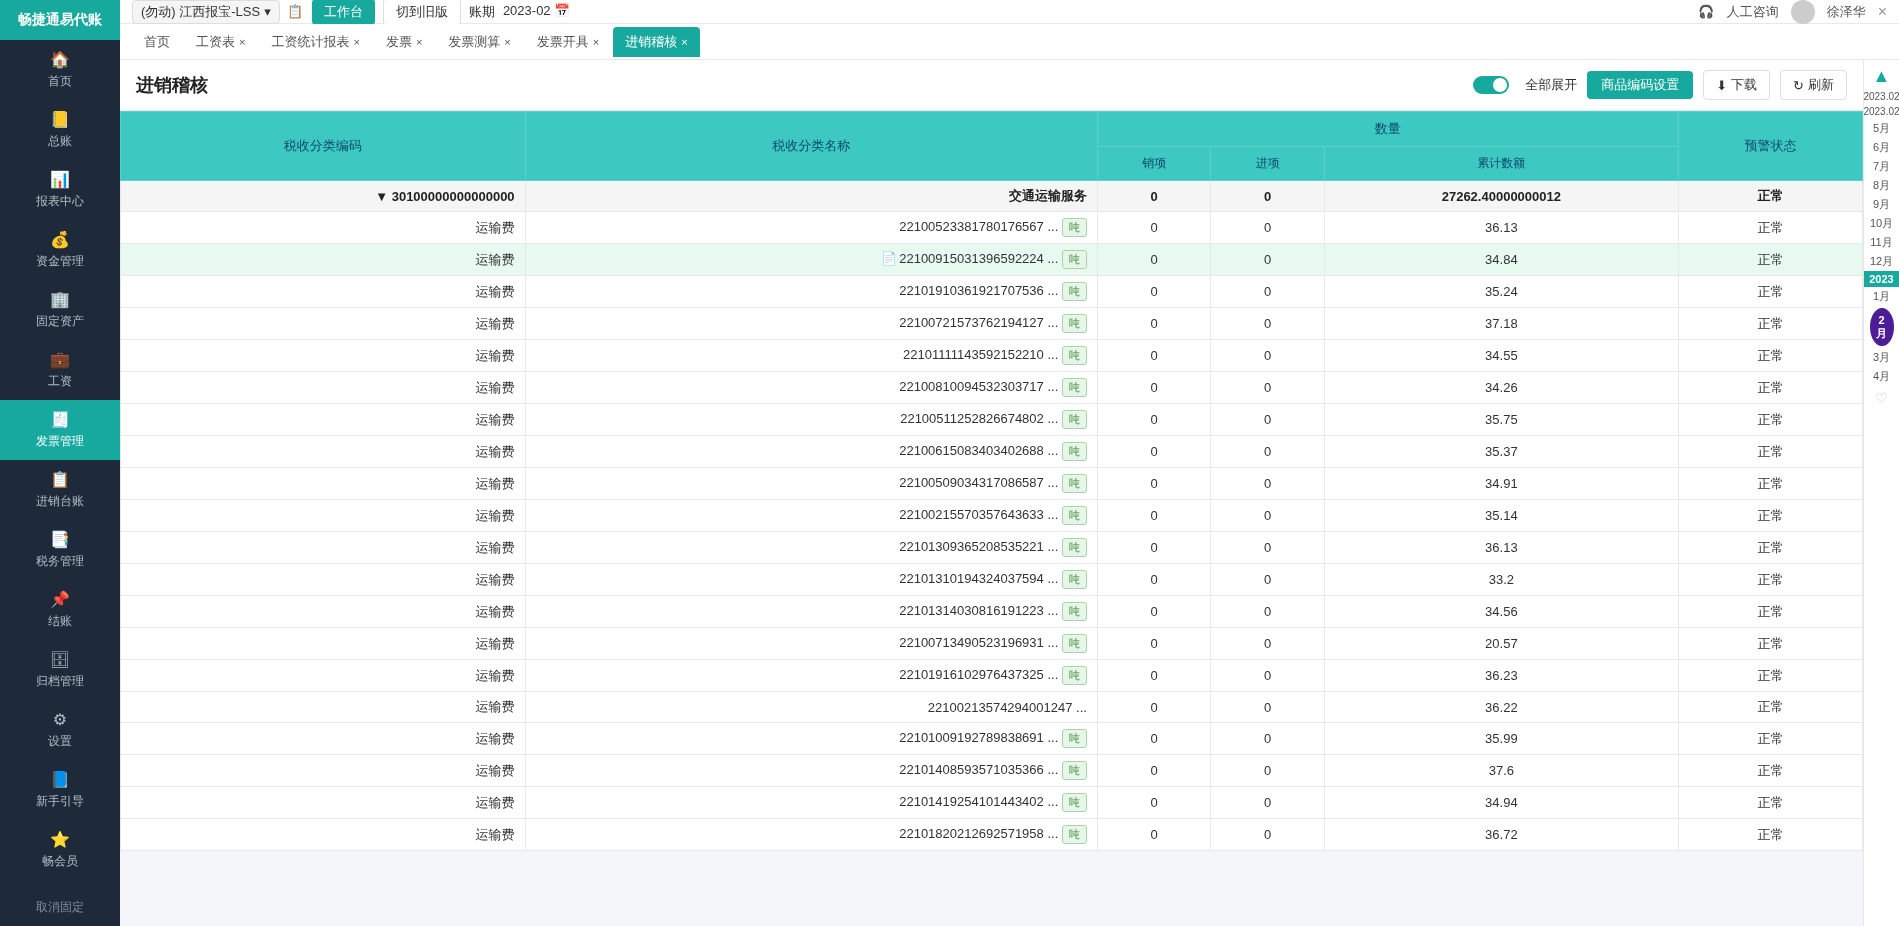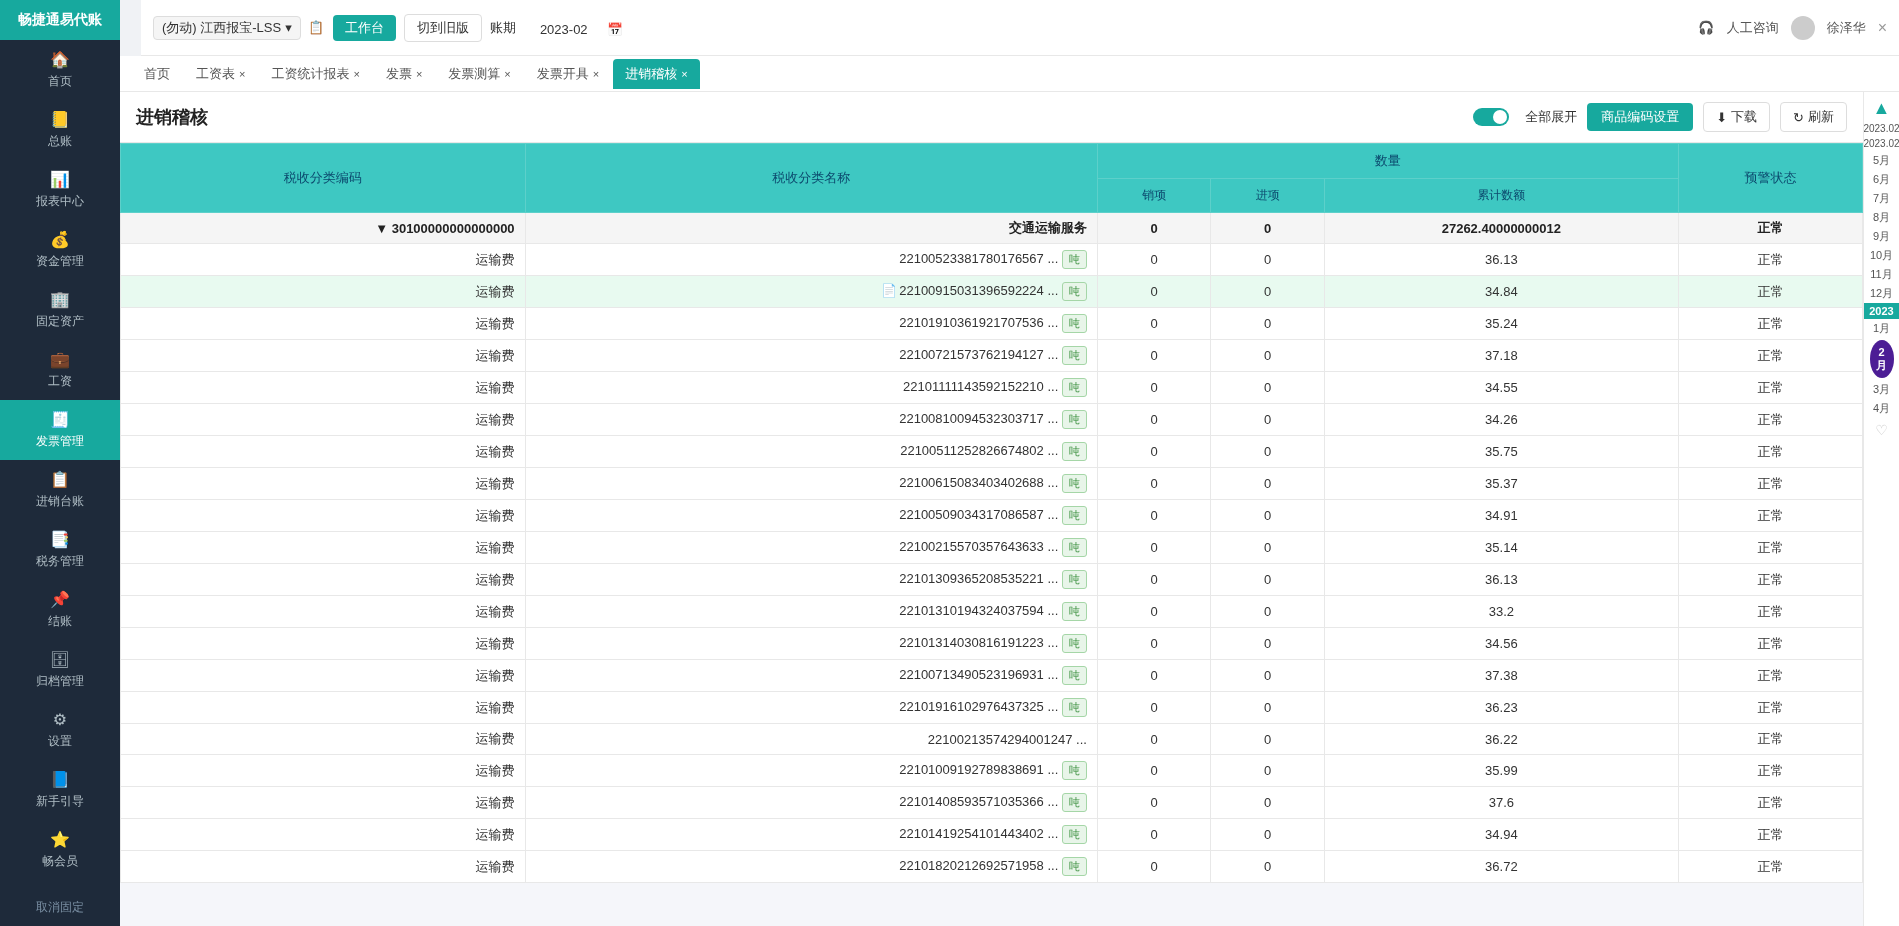--- a/index.html
+++ b/index.html
@@ -52,28 +52,27 @@
       flex: 1;
       display: flex;
       flex-direction: column;
       height: 100%;
       overflow: hidden;
     }
 
     
     .topbar {
       background: #fff;
-      height: 56px;
+      height: 24px;
       display: flex;
       align-items: center;
       padding: 0 12px;
       border-bottom: 1px solid #e8e8e8;
       gap: 8px;
       flex-shrink: 0;
-      margin-left: 21px;
     }
     .topbar-company {
       display: flex;
       align-items: center;
       gap: 4px;
       color: #333;
       font-size: 13px;
       background: #f5f5f5;
       border: 1px solid #ddd;
       border-radius: 4px;
@@ -93,22 +92,22 @@
       background: #fff;
       color: #333;
       border: 1px solid #ddd;
       border-radius: 4px;
       padding: 4px 12px;
       cursor: pointer;
       font-size: 13px;
     }
     .topbar-period {
       display: flex;
-      align-items: flex-end;
-      gap: 20px;
+      align-items: flex-start;
+      gap: 4px;
       color: #333;
       font-size: 13px;
     }
     .topbar-right {
       margin-left: auto;
       display: flex;
       align-items: center;
       gap: 12px;
       color: #555;
       font-size: 13px;
@@ -601,21 +600,21 @@
       <td>0</td>
       <td>0</td>
       <td>34.56</td>
       <td>正常</td>
     </tr>
               <tr>
       <td class="text-left">&nbsp;&nbsp;&nbsp;&nbsp;运输费</td>
       <td class="text-left">22100713490523196931 ... <span class="tag-cui">吨</span></td>
       <td>0</td>
       <td>0</td>
-      <td>37.38</td>
+      <td>20.57</td>
       <td>正常</td>
     </tr>
               <tr>
       <td class="text-left">&nbsp;&nbsp;&nbsp;&nbsp;运输费</td>
       <td class="text-left">22101916102976437325 ... <span class="tag-cui">吨</span></td>
       <td>0</td>
       <td>0</td>
       <td>36.23</td>
       <td>正常</td>
     </tr>

